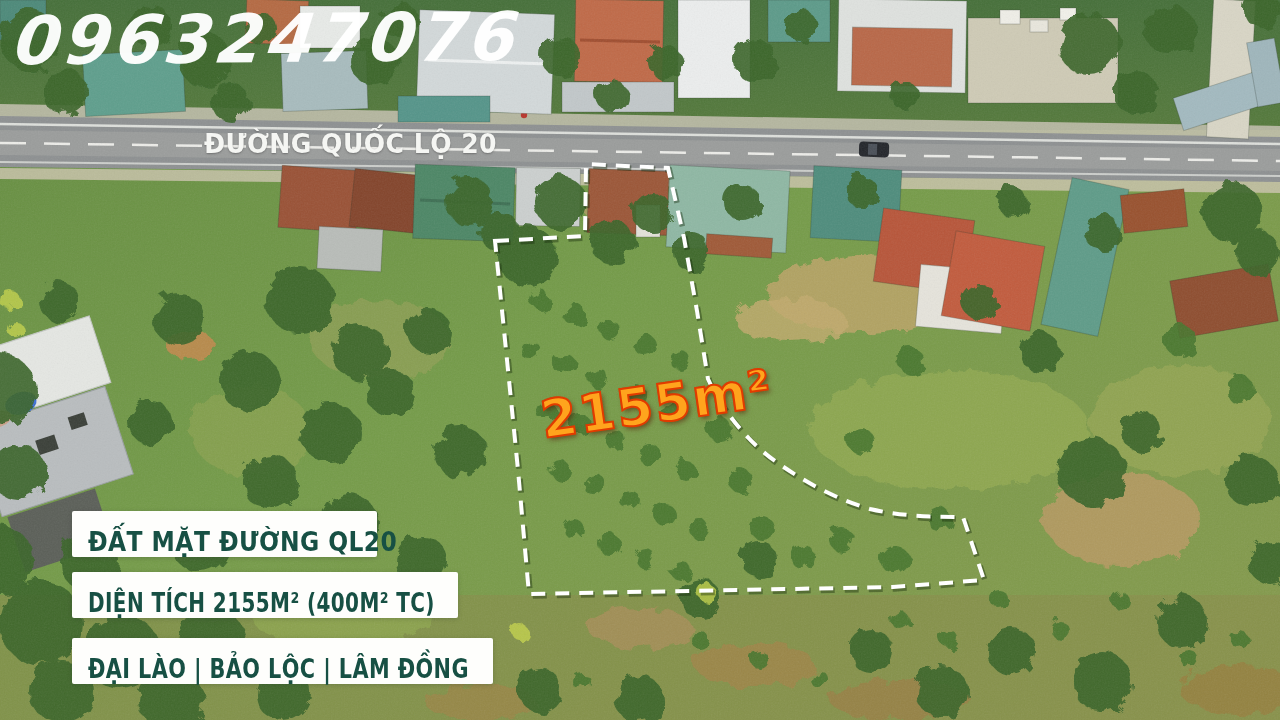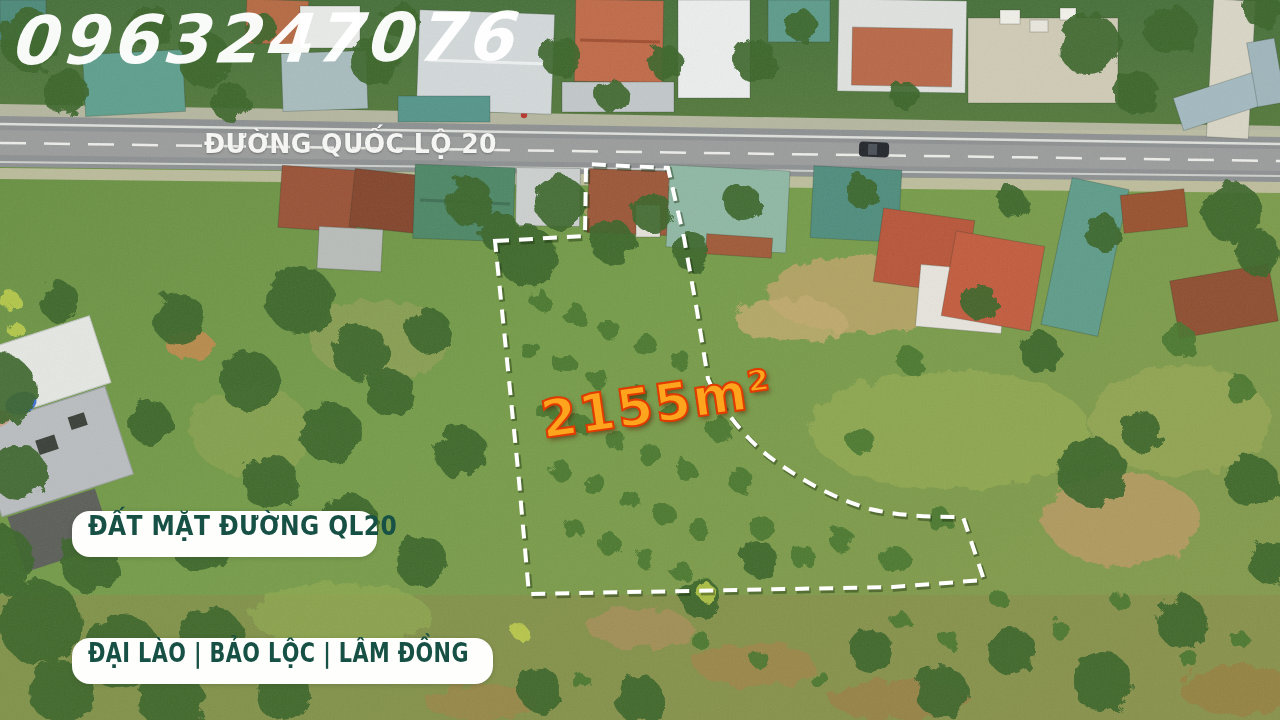--- a/index.html
+++ b/index.html
@@ -31,22 +31,22 @@
     font-size:52px;font-weight:700;white-space:nowrap;
     color:var(--area-fill,#ffa41d);
     -webkit-text-stroke:2px var(--area-stroke,#e13b00);
     text-shadow:2px 3px 5px rgba(80,20,0,.55), -1px -1px 0 rgba(200,50,0,.6);
     transform:rotate(-8deg);letter-spacing:2px;
   }
   
   .card{
     position:absolute;left:72px;height:46px;
     background:var(--card-bg,#fff);
-    border-radius:18px;
-    display:flex;align-items:flex-start;
+    border-radius:2px;
+    display:flex;align-items:flex-end;
     padding:0 16px;box-sizing:border-box;
     box-shadow:0 1px 4px rgba(40,60,40,.25);
   }
   .card-text{
     font-weight:700;font-size:26px;color:var(--card-text,#175044);
     white-space:nowrap;letter-spacing:.5px;
     transform-origin:left center;display:inline-block;
   }
   .card-frontage{top:511px;width:305px;}
   .card-frontage .card-text{transform:scaleX(.90);}
@@ -329,17 +329,20 @@
 
   <div class="phone">0963247076</div>
 
   <div class="road-label">ĐƯỜNG QUỐC LỘ 20</div>
 
   <div class="area-badge">2155m²</div>
 
   <div class="card card-frontage">
     <span class="card-text">ĐẤT MẶT ĐƯỜNG QL20</span>
   </div>
+  <div class="card card-area">
+    <span class="card-text">DIỆN TÍCH 2155M² (400M² TC)</span>
+  </div>
   <div class="card card-location">
     <span class="card-text">ĐẠI LÀO | BẢO LỘC | LÂM ĐỒNG</span>
   </div>
 
 </div>
 
 </body></html>

